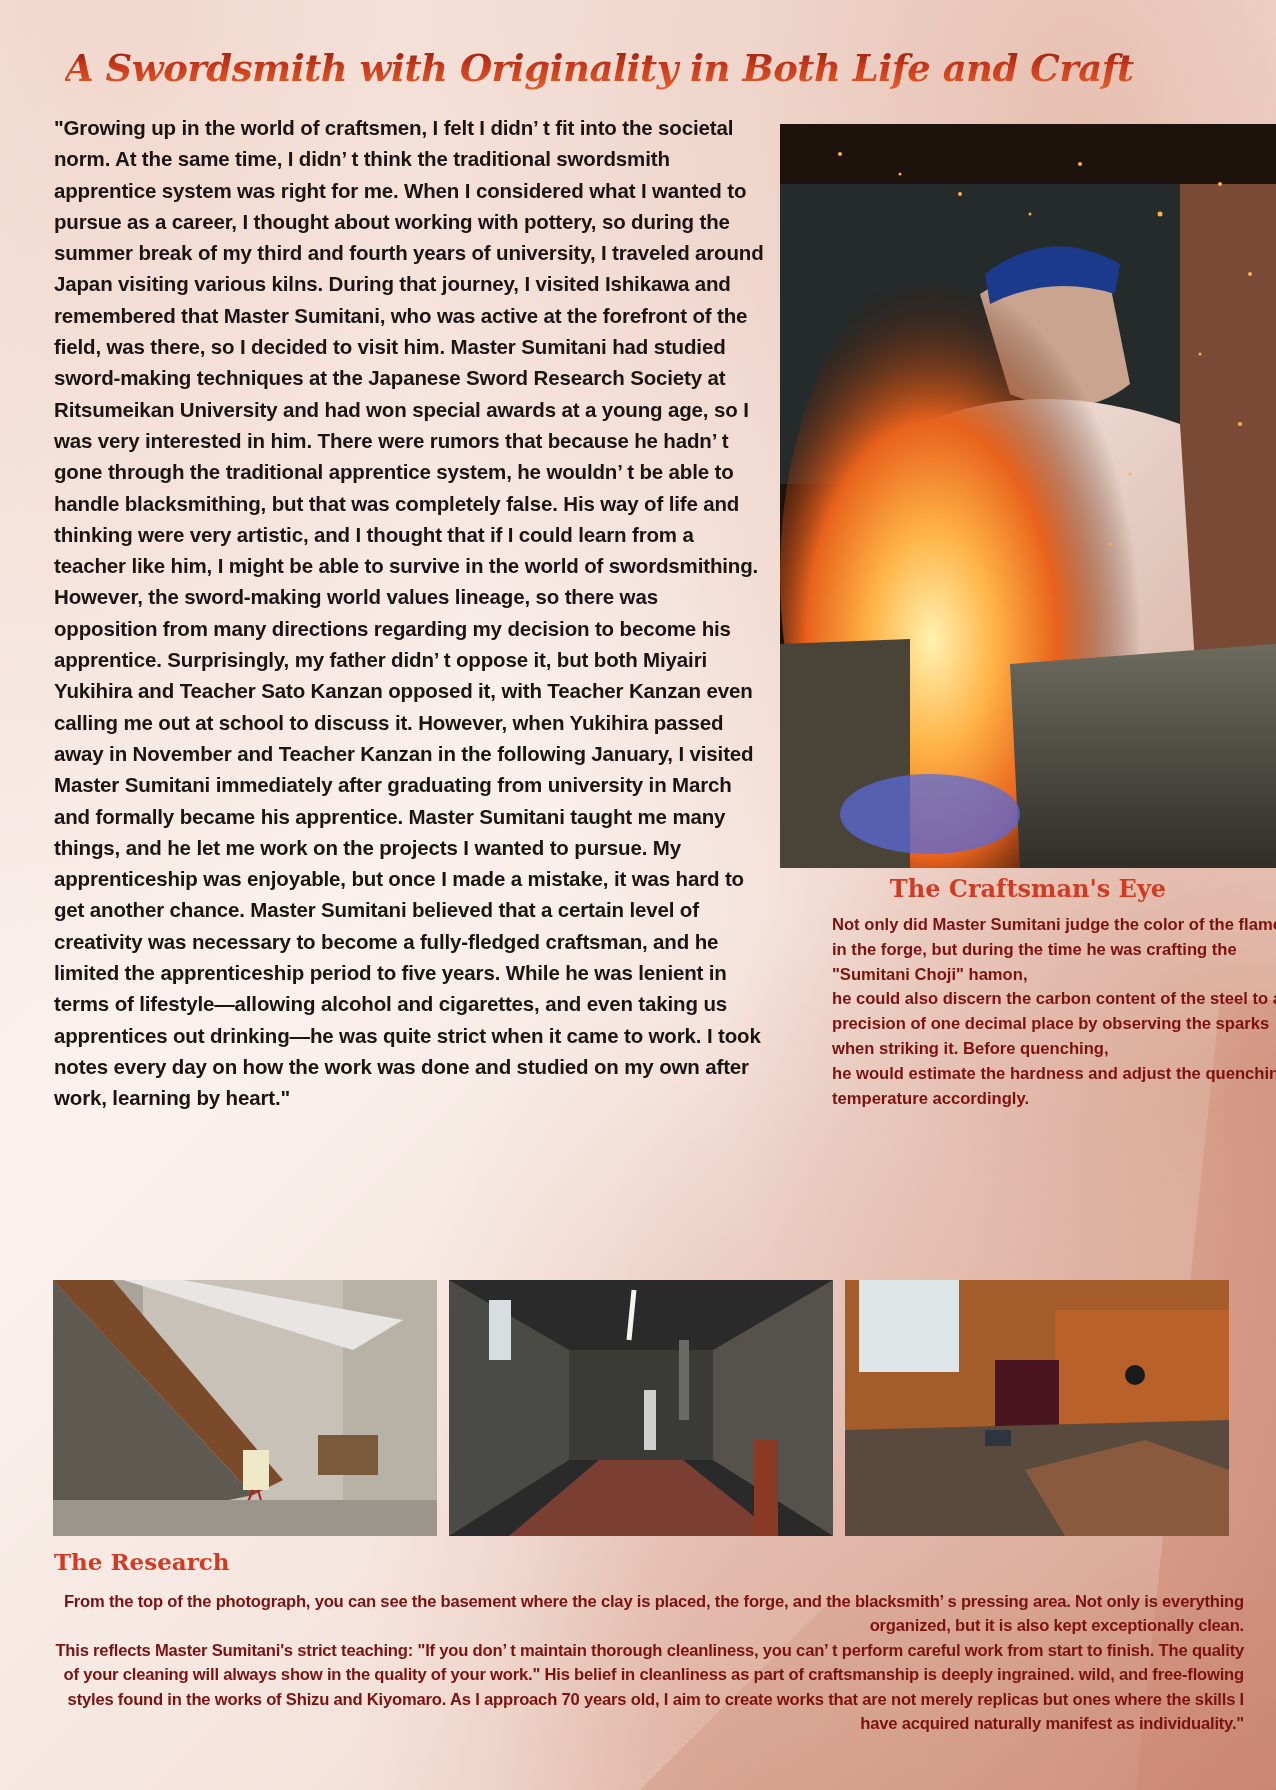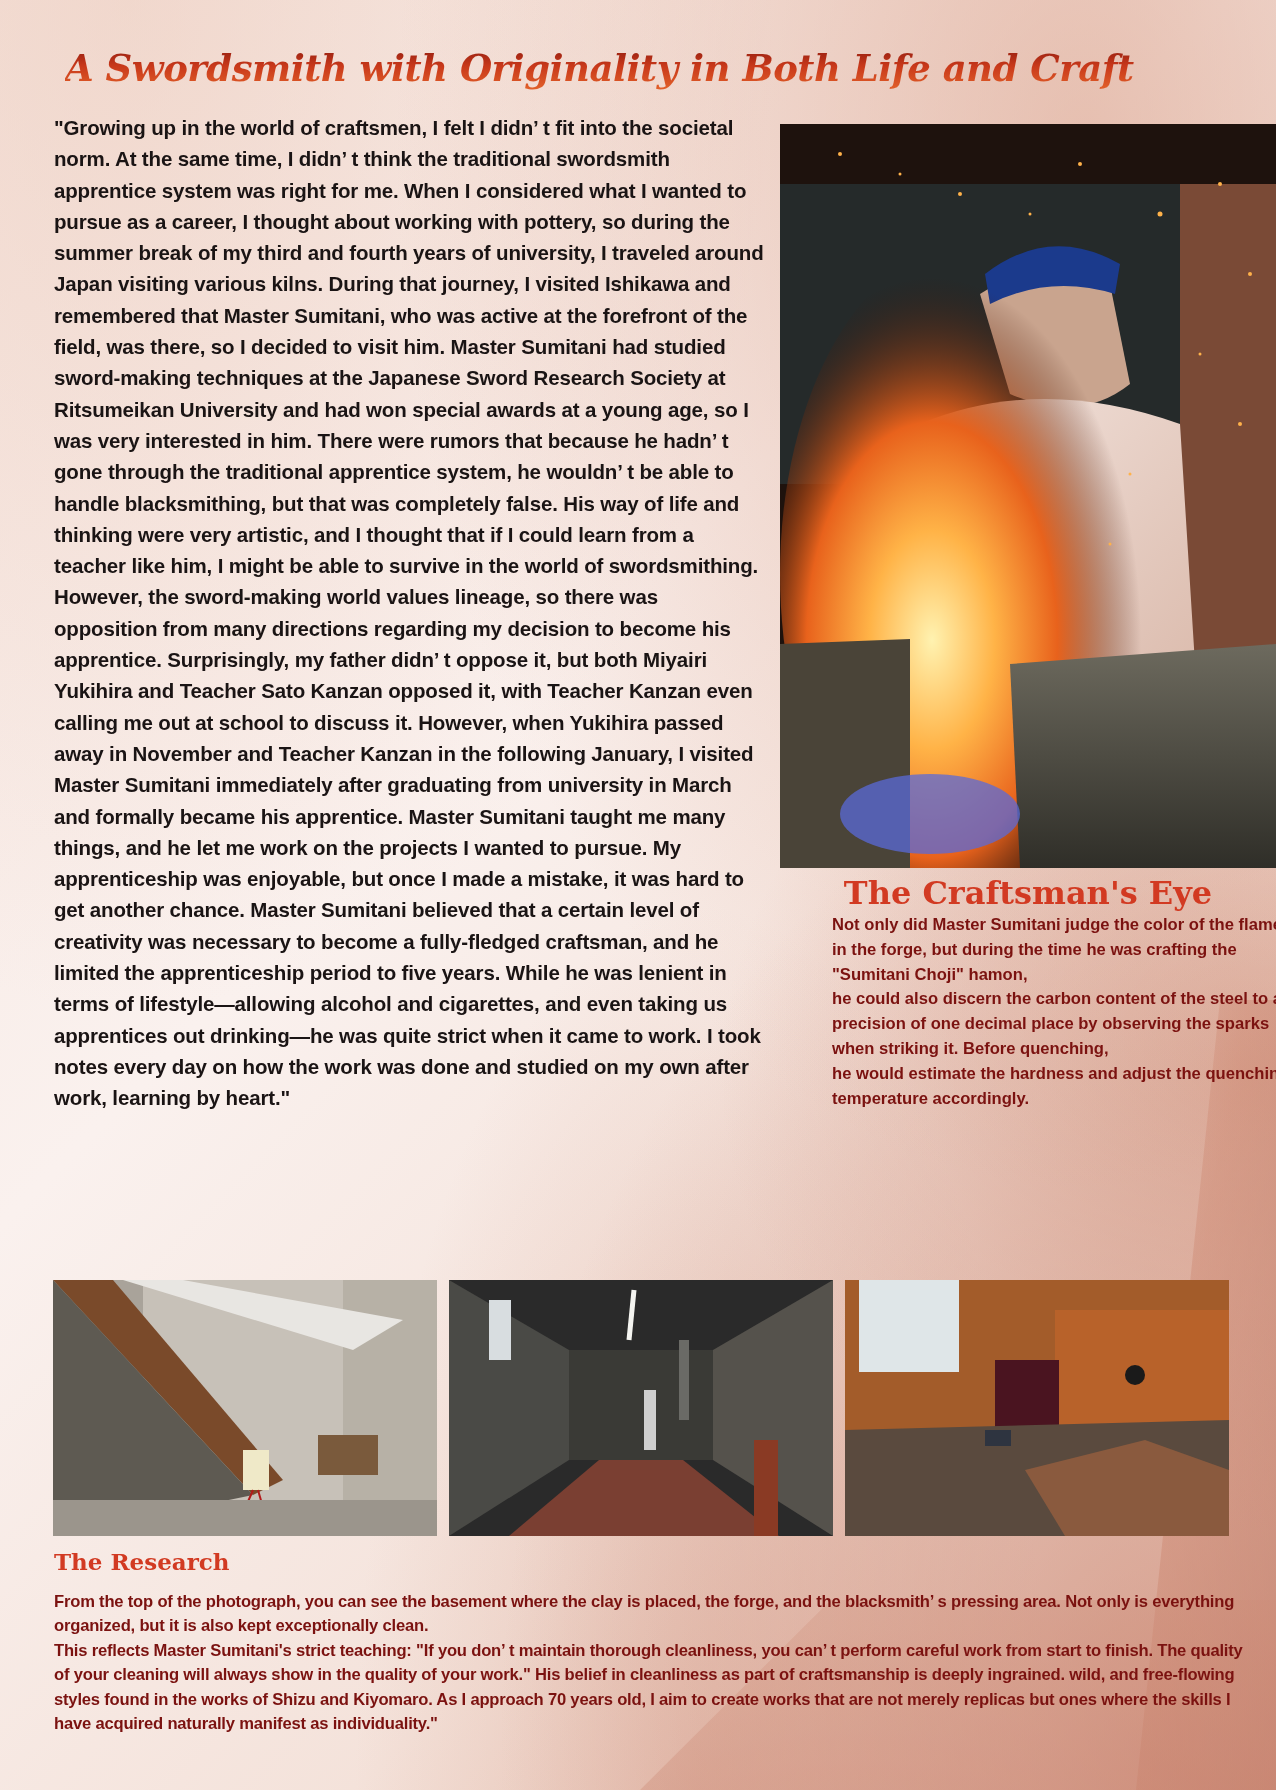--- a/index.html
+++ b/index.html
@@ -40,37 +40,37 @@
     position:absolute; left:54px; top:112px; width:710px;
     font-size:20.5px; line-height:31.3px; font-weight:bold; color:#1a1414;
     margin:0; letter-spacing:-0.15px; white-space:pre-line;
   }
   .hero {
     position:absolute; left:780px; top:124px; width:496px; height:744px;
     overflow:hidden; background:#1b0f0b;
   }
   .eye-title {
     position:absolute; left:780px; top:874px; width:496px; text-align:center;
-    font-family:"DejaVu Serif", serif; font-size:32px; color:#d23a22; margin:0;
+    font-family:"DejaVu Serif", serif; font-size:24px; color:#d23a22; margin:0;
   }
   .eye-text {
     position:absolute; left:832px; top:913px; width:460px;
     font-size:16.6px; line-height:24.8px; font-weight:bold; color:#7b1210;
     margin:0; white-space:pre-line;
   }
   .photos { position:absolute; left:53px; top:1280px; width:1176px; height:256px; }
   .photo { position:absolute; top:0; width:384px; height:256px; overflow:hidden; }
   .wp-title {
     position:absolute; left:54px; top:1548px; margin:0;
     font-family:"DejaVu Serif", serif; font-size:23px; color:#d23a22;
   }
   .wp-text {
     position:absolute; left:54px; top:1590px; width:1190px;
     font-size:16.6px; line-height:24.4px; font-weight:bold; color:#7b1210;
-    margin:0; white-space:pre-line; letter-spacing:-0.2px;
+    margin:0; white-space:pre-line; letter-spacing:-0.2px;text-align:right;
   }
 </style>
 </head>
 <body>
 
 <div class="bg"></div>
 <div class="wedge"></div>
 <div class="wedge2"></div>
 
 <h1 class="title">A Swordsmith with Originality in Both Life and Craft</h1>

